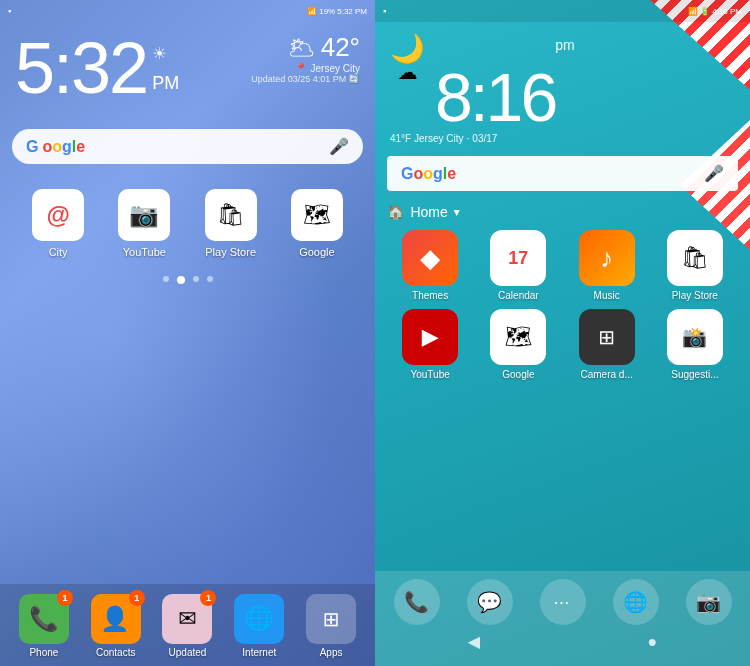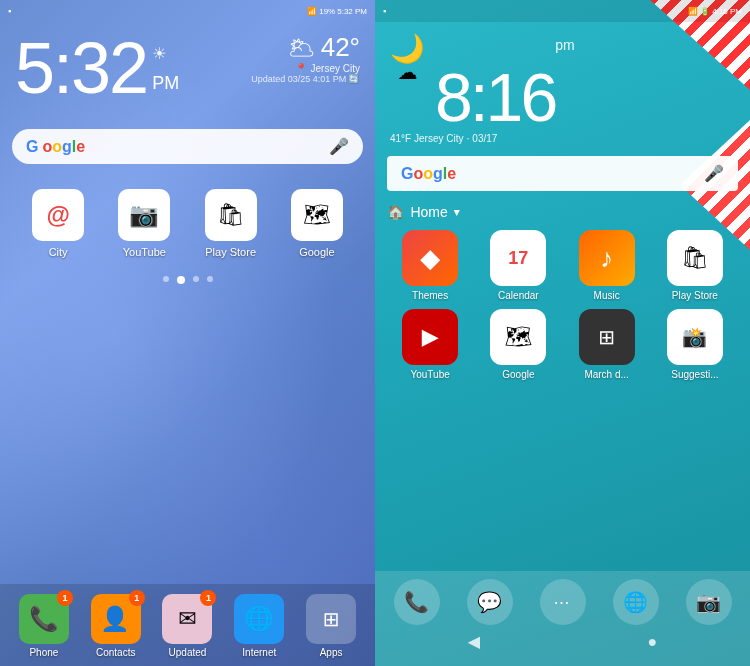--- a/index.html
+++ b/index.html
@@ -688,21 +688,21 @@
       <div class="app-icon-right" style="background:white;">
         <span style="font-size:22px;">🗺</span>
       </div>
       <span class="app-label-right">Google</span>
     </div>
 
     <div class="app-item-right">
       <div class="app-icon-right" style="background:#333;">
         <span style="font-size:20px;color:white;">⊞</span>
       </div>
-      <span class="app-label-right">March d...</span>
+      <span class="app-label-right">Camera d...</span>
     </div>
 
     <div class="app-item-right">
       <div class="app-icon-right" style="background:white;">
         <span style="font-size:20px;">📸</span>
       </div>
       <span class="app-label-right">Suggesti...</span>
     </div>
 
   </div>

